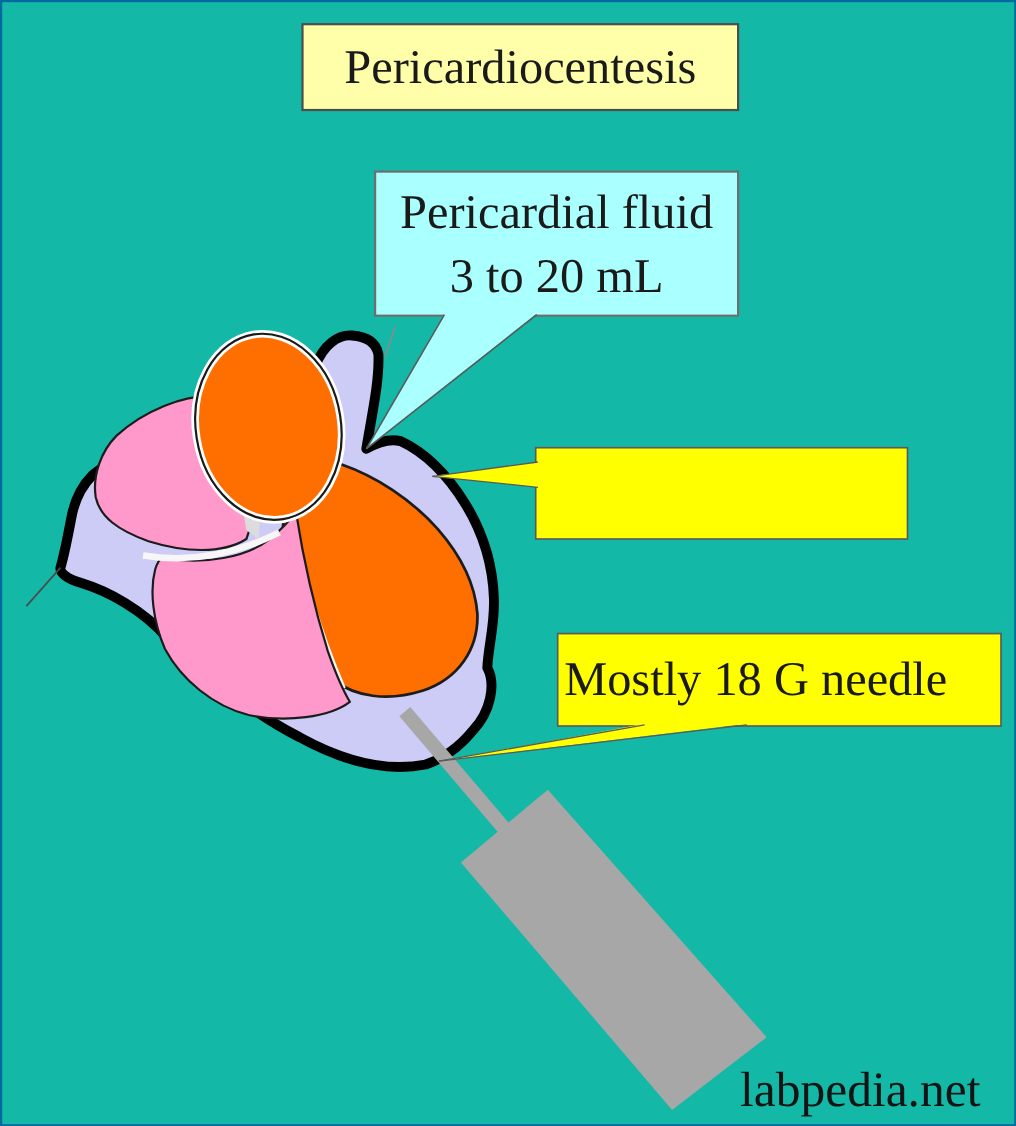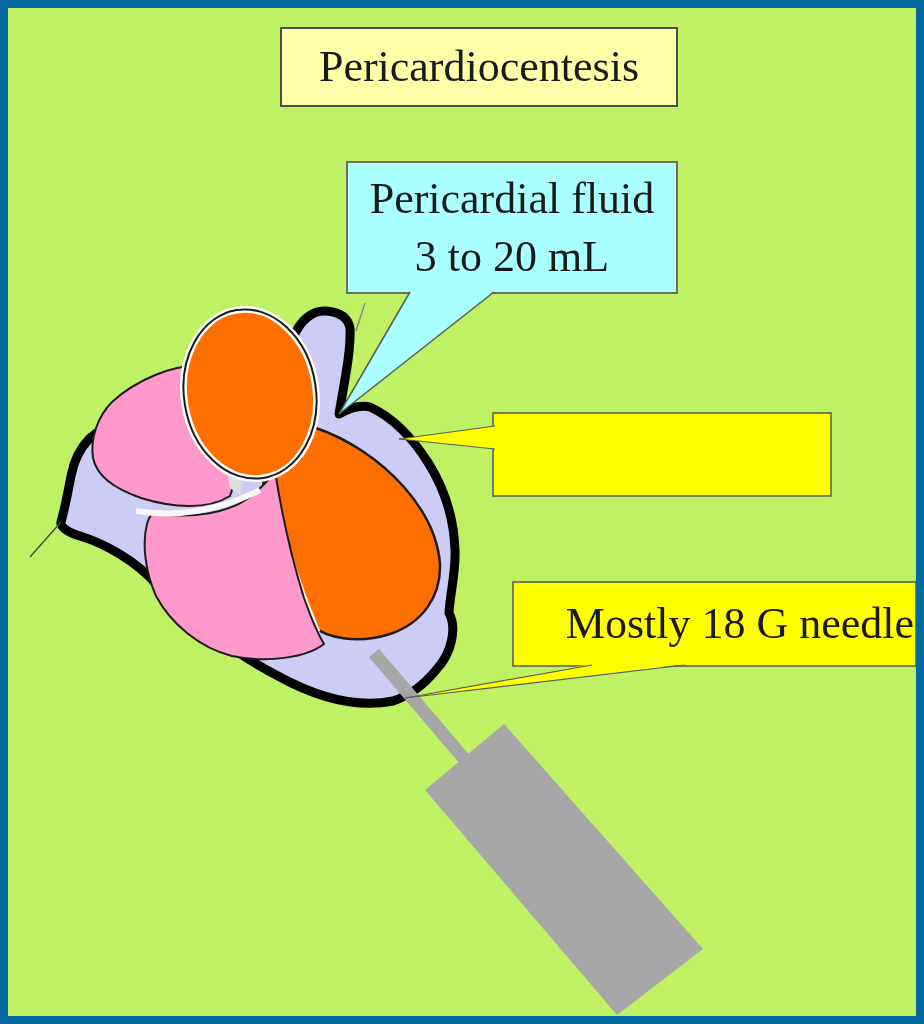--- a/index.html
+++ b/index.html
@@ -1,21 +1,21 @@
 <!DOCTYPE html>
 <html><head>
 <meta charset="utf-8">
 <style>
   html,body{margin:0;padding:0;background:#cfcfcf;}
   #stage{
     position:relative;
     width:924px;height:1024px;
     box-sizing:border-box;
-    background:#bef264;
-    border:8px solid #0369a1;
+    background:#14b8a6;
+    border:2px solid #0369a1;
     overflow:hidden;
     font-family:"Liberation Serif","DejaVu Serif",serif;
   }
   #figure-svg{position:absolute;left:0;top:0;z-index:1;}
   .label-box{
     position:absolute;z-index:2;
     display:flex;align-items:center;justify-content:center;
     text-align:center;
     color:#1a1a1a;
     font-size:44px;
@@ -129,18 +129,21 @@
   <div class="label-box" style="left:273px;top:20px;width:396px;height:78px;">
     <span>Pericardiocentesis</span>
   </div>
 
   <div class="label-box two-line" style="left:339px;top:154px;width:330px;height:131px;">
     <span>Pericardial fluid</span>
     <span>3 to 20 mL</span>
   </div>
 
 
-  <div class="label-box" style="left:505px;top:574px;width:360px;height:84px;padding-left:47px;">
+  <div class="label-box" style="left:505px;top:574px;width:360px;height:84px;">
     <span>Mostly 18 G needle</span>
   </div>
 
+  <div id="watermark">
+    <span>labpedia.net</span>
+  </div>
 
 </div>
 
 </body></html>

